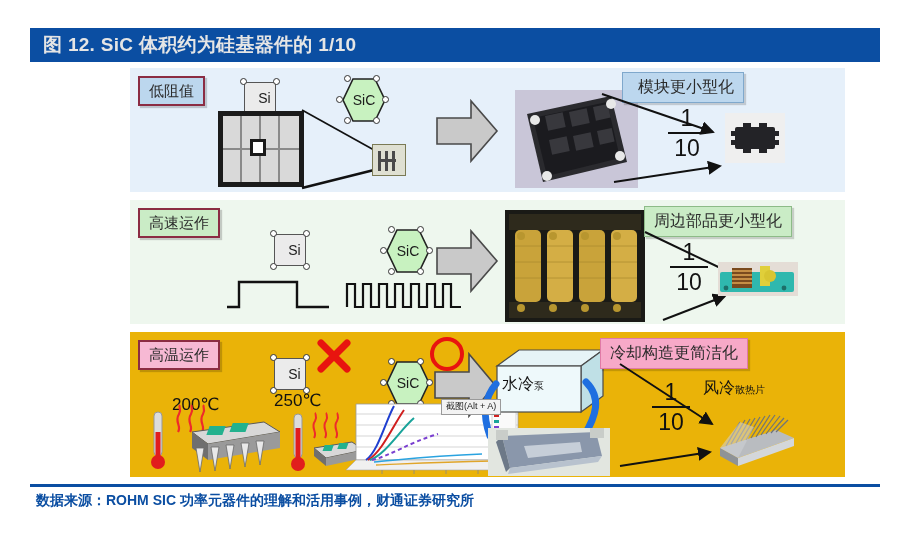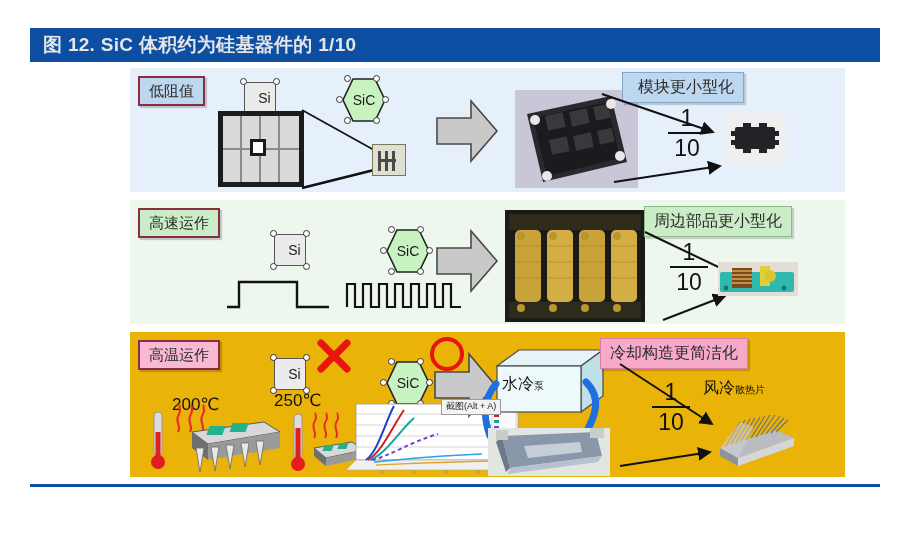--- a/index.html
+++ b/index.html
@@ -566,14 +566,15 @@
           <line x1="61" y1="19" x2="74" y2="4"></line>
         <line x1="66" y1="18" x2="78" y2="6"></line>
       </g>
       <polygon points="10,34 30,8 44,13 28,44" fill="#cfd2d6" opacity=".55"></polygon>
     </svg>
   </div>
 
   <div class="tooltip" style="left:441px; top:399px;">截图(Alt + A)</div>
 
   <div class="footer-rule"></div>
+  <div class="footer-text">数据来源：ROHM SIC 功率元器件的理解和活用事例，财通证券研究所</div>
 
 </div>
 
 </body></html>

